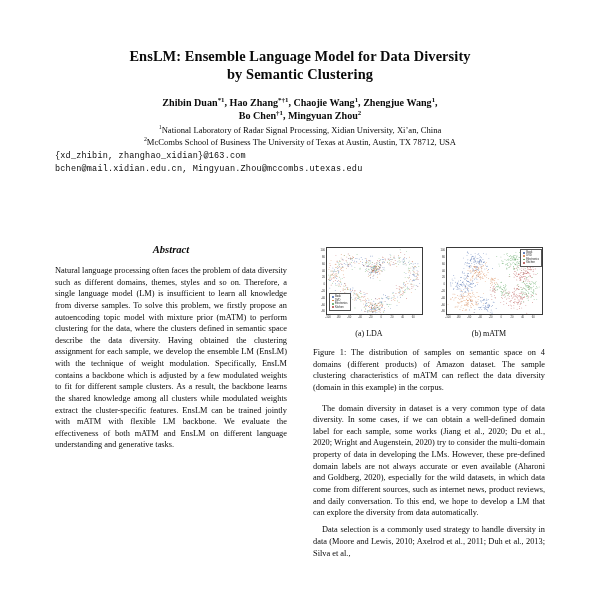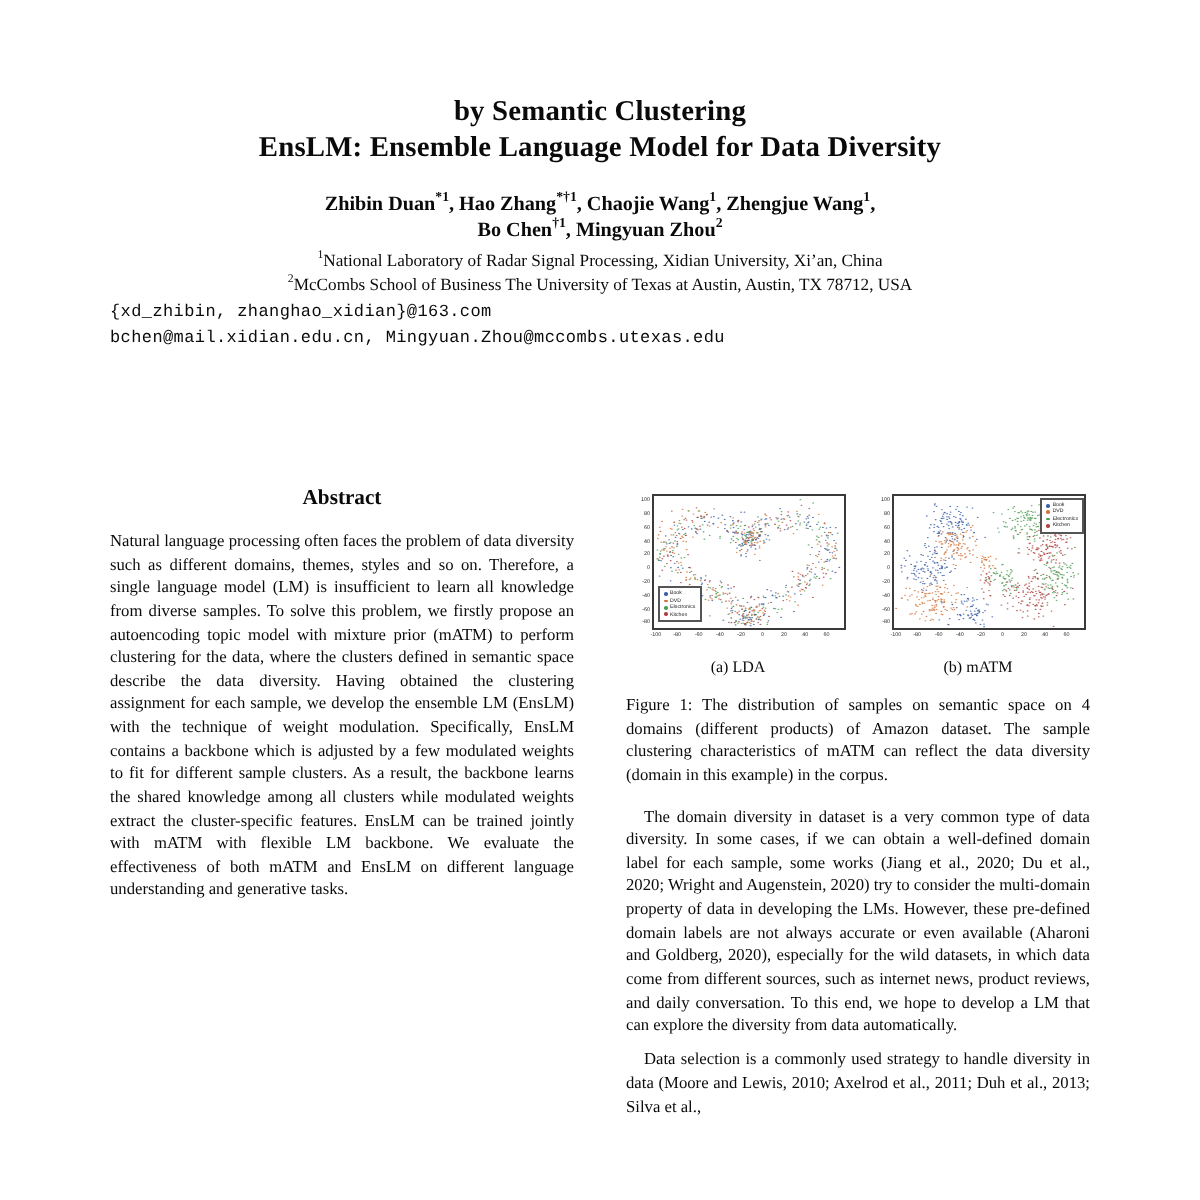--- a/index.html
+++ b/index.html
@@ -75,20 +75,21 @@
   .col {
     width: 232px;
     overflow: hidden;
   }
 
   .sec-head-center {
     text-align: center;
     font-weight: bold;
     font-size: 10.6px;
     margin: 0 0 10px 0;
+    font-style: italic;
   }
   .sec-head {
     font-weight: bold;
     font-size: 11.2px;
     margin: 13px 0 7px 0;
   }
   .sec-head .num { display: inline-block; width: 17px; }
 
   p.body {
     margin: 0 0 0 0;
@@ -163,22 +164,22 @@
     text-align: justify;
     margin-top: 9px;
   }
 </style>
 </head>
 <body>
 
 <div class="page">
 
   <div class="title">
+    <span class="ln">EnsLM: Ensemble Language Model for Data Diversity</span>
     <span class="ln">by Semantic Clustering</span>
-    <span class="ln">EnsLM: Ensemble Language Model for Data Diversity</span>
   </div>
 
   <div class="authors">
     <span class="ln">Zhibin Duan<sup>*1</sup>, Hao Zhang<sup>*†1</sup>, Chaojie Wang<sup>1</sup>, Zhengjue Wang<sup>1</sup>,</span>
     <span class="ln">Bo Chen<sup>†1</sup>, Mingyuan Zhou<sup>2</sup></span>
   </div>
 
   <div class="affil">
     <span class="ln"><sup>1</sup>National Laboratory of Radar Signal Processing, Xidian University, Xi’an, China</span>
     <span class="ln"><sup>2</sup>McCombs School of Business The University of Texas at Austin, Austin, TX 78712, USA</span>

